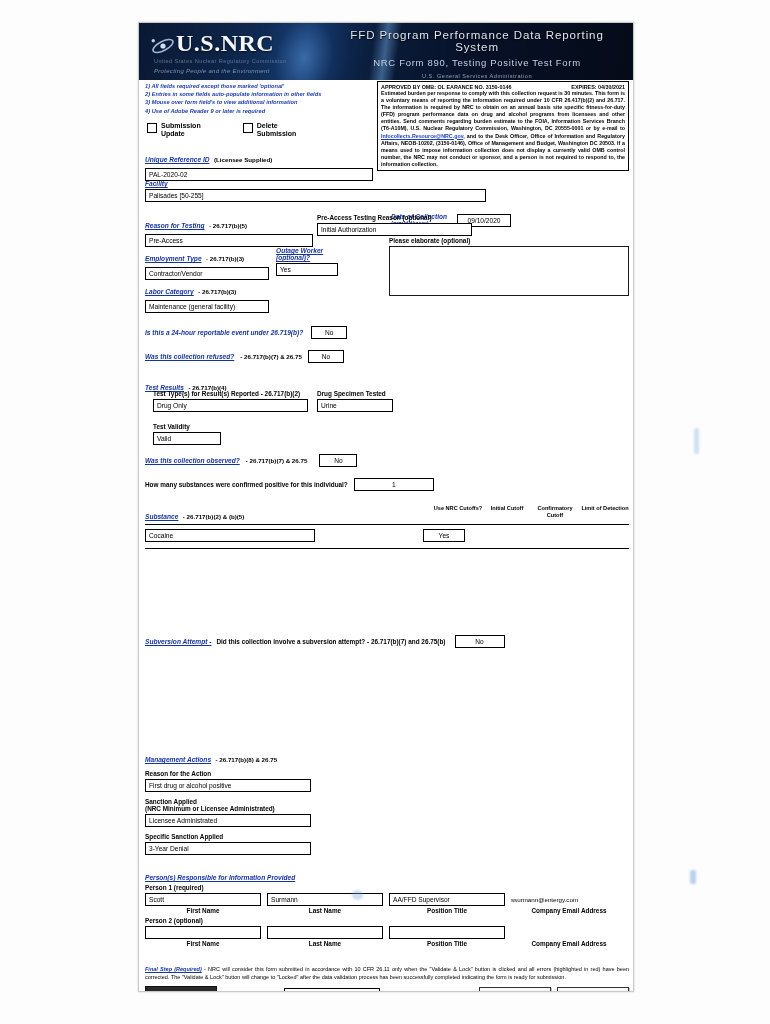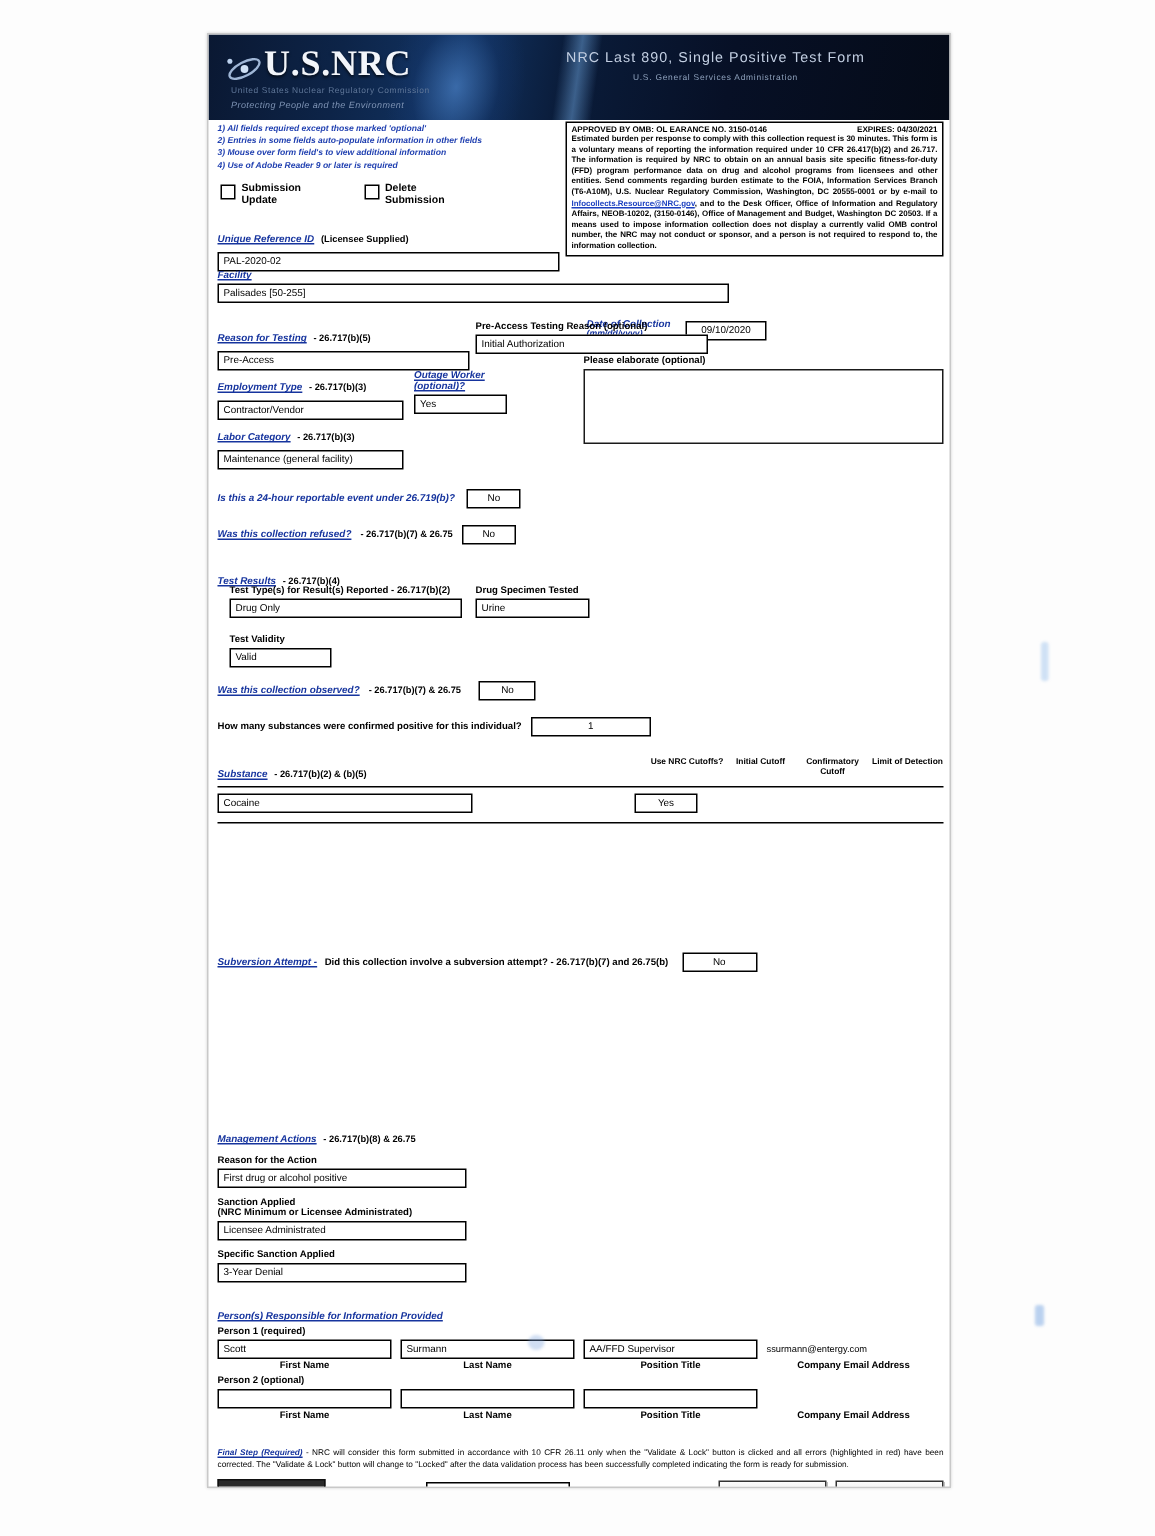--- a/index.html
+++ b/index.html
@@ -139,21 +139,22 @@
         <svg class="logo-mark" viewBox="0 0 40 40">
           <ellipse cx="20" cy="20" rx="17" ry="7" fill="none" stroke="#9fb6d6" stroke-width="2.4" transform="rotate(-28 20 20)"></ellipse>
           <circle cx="20" cy="20" r="4" fill="#cfe0f5"></circle>
           <circle cx="5" cy="12" r="2.6" fill="#bcd2ee"></circle>
         </svg>
         <div class="logo-text">U.S.NRC</div>
         <div class="logo-sub1">United States Nuclear Regulatory Commission</div>
         <div class="logo-sub2">Protecting People and the Environment</div>
       </div>
       <div class="banner-titles">
-        <div class="bt2">NRC Last 890, Single Positive Test Form</div>
+        <div class="bt1">FFD Program Performance Data Reporting System</div>
+        <div class="bt2">NRC Form 890, Testing Positive Test Form</div>
         <div class="bt3">U.S. General Services Administration</div>
       </div>
     </div>
 
     <div class="form-body" style="position:relative;height:913px;">
 
       <div class="inst">
         <div>1) All fields required except those marked 'optional'</div>
         <div>2) Entries in some fields auto-populate information in other fields</div>
         <div>3) Mouse over form field's to view additional information</div>

